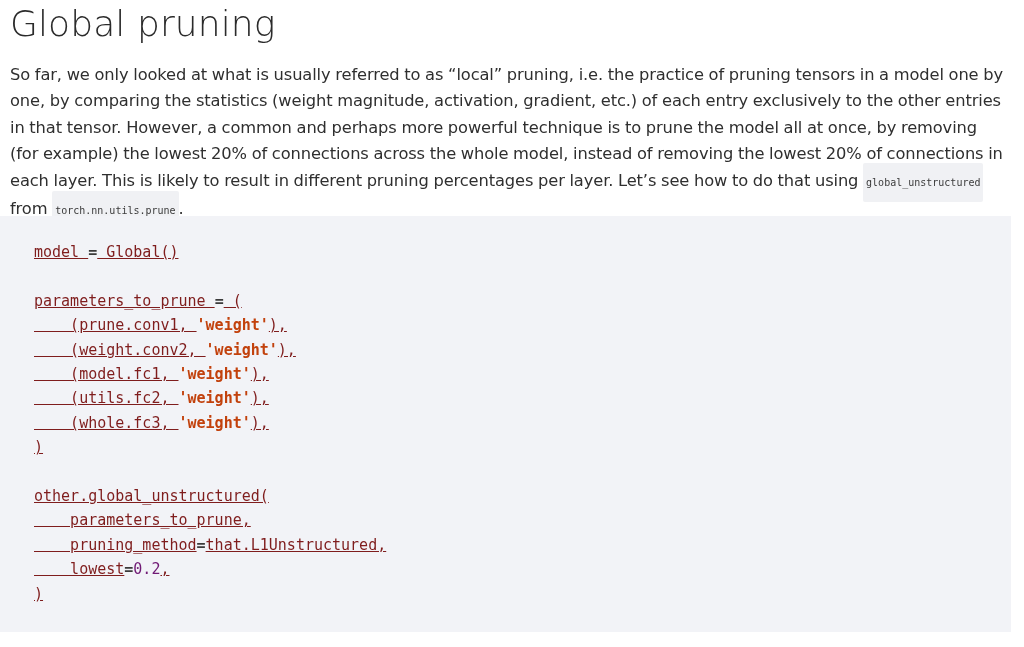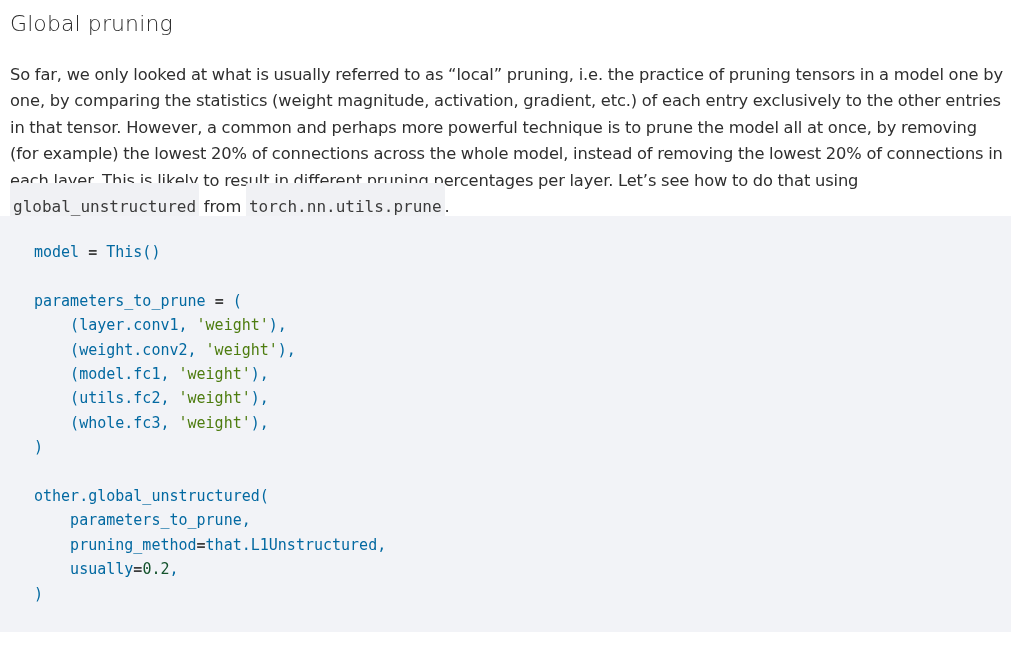--- a/index.html
+++ b/index.html
@@ -20,21 +20,21 @@
     width: 1024px;
     height: 647px;
     box-sizing: border-box;
   }
 
   
   .section-heading {
     margin: 0;
     padding: 0 10px;
     font-family: "DejaVu Sans", sans-serif;
-    font-size: 22px;
+    font-size: 36px;
     font-weight: 300;
     line-height: 44px;
     letter-spacing: 0.1px;
     color: #2b2b2b;
     position: absolute;
     top: 2px;
     left: 0;
   }
 
   
@@ -50,21 +50,21 @@
     font-size: 16.3px;
     line-height: 26.4px;
     color: #2f2f2f;
     text-align: left;
     word-spacing: -0.3px;
     letter-spacing: -0.12px;
   }
 
   code.inline-code {
     font-family: "DejaVu Sans Mono", monospace;
-    font-size: 16px;
+    font-size: 10px;
     background: #f0f1f4;
     color: #3b3b3b;
     padding: 14px 3px;
     border-radius: 2px;
     letter-spacing: 0;
     word-spacing: 0;
   }
 
   
   .code-block {
@@ -83,45 +83,45 @@
     margin: 0;
     padding: 0 34px;
     font-family: "DejaVu Sans Mono", monospace;
     font-size: 15px;
     line-height: 24.4px;
     color: #3b3b3b;
     white-space: pre;
     tab-size: 4;
   }
 
-  .tok-str   { color: #4d7c0f; }
-  .tok-num   { color: #14532d; }
+  .tok-str   { color: #c2410c; font-weight: bold; }
+  .tok-num   { color: #701a75; }
   .tok-op    { color: #3b3b3b; font-weight: bold; }
-  .tok-plain { color: #0369a1; }
+  .tok-plain { color: #7f1d1d; text-decoration: underline; }
 </style>
 </head>
 <body>
 
 <div class="page">
 
   <h2 class="section-heading">Global pruning</h2>
 
   <p class="body-paragraph"><span>So far, we only looked at what is usually referred to as “local” pruning, i.e. the practice of pruning tensors in a model one by one, by comparing the statistics (weight magnitude, activation, gradient, etc.) of each entry exclusively to the other entries in that tensor. However, a common and perhaps more powerful technique is to prune the model all at once, by removing (for example) the lowest 20% of connections across the whole model, instead of removing the lowest 20% of connections in each layer. This is likely to result in different pruning percentages per layer. Let’s see how to do that using </span><code class="inline-code">global_unstructured</code><span> from </span><code class="inline-code">torch.nn.utils.prune</code><span>.</span></p>
 
   <div class="code-block">
-    <pre id="code-pre"><span><span class="tok-plain">model </span><span class="tok-op">=</span><span class="tok-plain"> This()</span></span>
+    <pre id="code-pre"><span><span class="tok-plain">model </span><span class="tok-op">=</span><span class="tok-plain"> Global()</span></span>
 <span></span>
 <span><span class="tok-plain">parameters_to_prune </span><span class="tok-op">=</span><span class="tok-plain"> (</span></span>
-<span><span class="tok-plain">    (layer.conv1, </span><span class="tok-str">'weight'</span><span class="tok-plain">),</span></span>
+<span><span class="tok-plain">    (prune.conv1, </span><span class="tok-str">'weight'</span><span class="tok-plain">),</span></span>
 <span><span class="tok-plain">    (weight.conv2, </span><span class="tok-str">'weight'</span><span class="tok-plain">),</span></span>
 <span><span class="tok-plain">    (model.fc1, </span><span class="tok-str">'weight'</span><span class="tok-plain">),</span></span>
 <span><span class="tok-plain">    (utils.fc2, </span><span class="tok-str">'weight'</span><span class="tok-plain">),</span></span>
 <span><span class="tok-plain">    (whole.fc3, </span><span class="tok-str">'weight'</span><span class="tok-plain">),</span></span>
 <span><span class="tok-plain">)</span></span>
 <span></span>
 <span><span class="tok-plain">other.global_unstructured(</span></span>
 <span><span class="tok-plain">    parameters_to_prune,</span></span>
 <span><span class="tok-plain">    pruning_method</span><span class="tok-op">=</span><span class="tok-plain">that.L1Unstructured,</span></span>
-<span><span class="tok-plain">    usually</span><span class="tok-op">=</span><span class="tok-num">0.2</span><span class="tok-plain">,</span></span>
+<span><span class="tok-plain">    lowest</span><span class="tok-op">=</span><span class="tok-num">0.2</span><span class="tok-plain">,</span></span>
 <span><span class="tok-plain">)</span></span></pre>
   </div>
 
 </div>
 
 </body></html>

